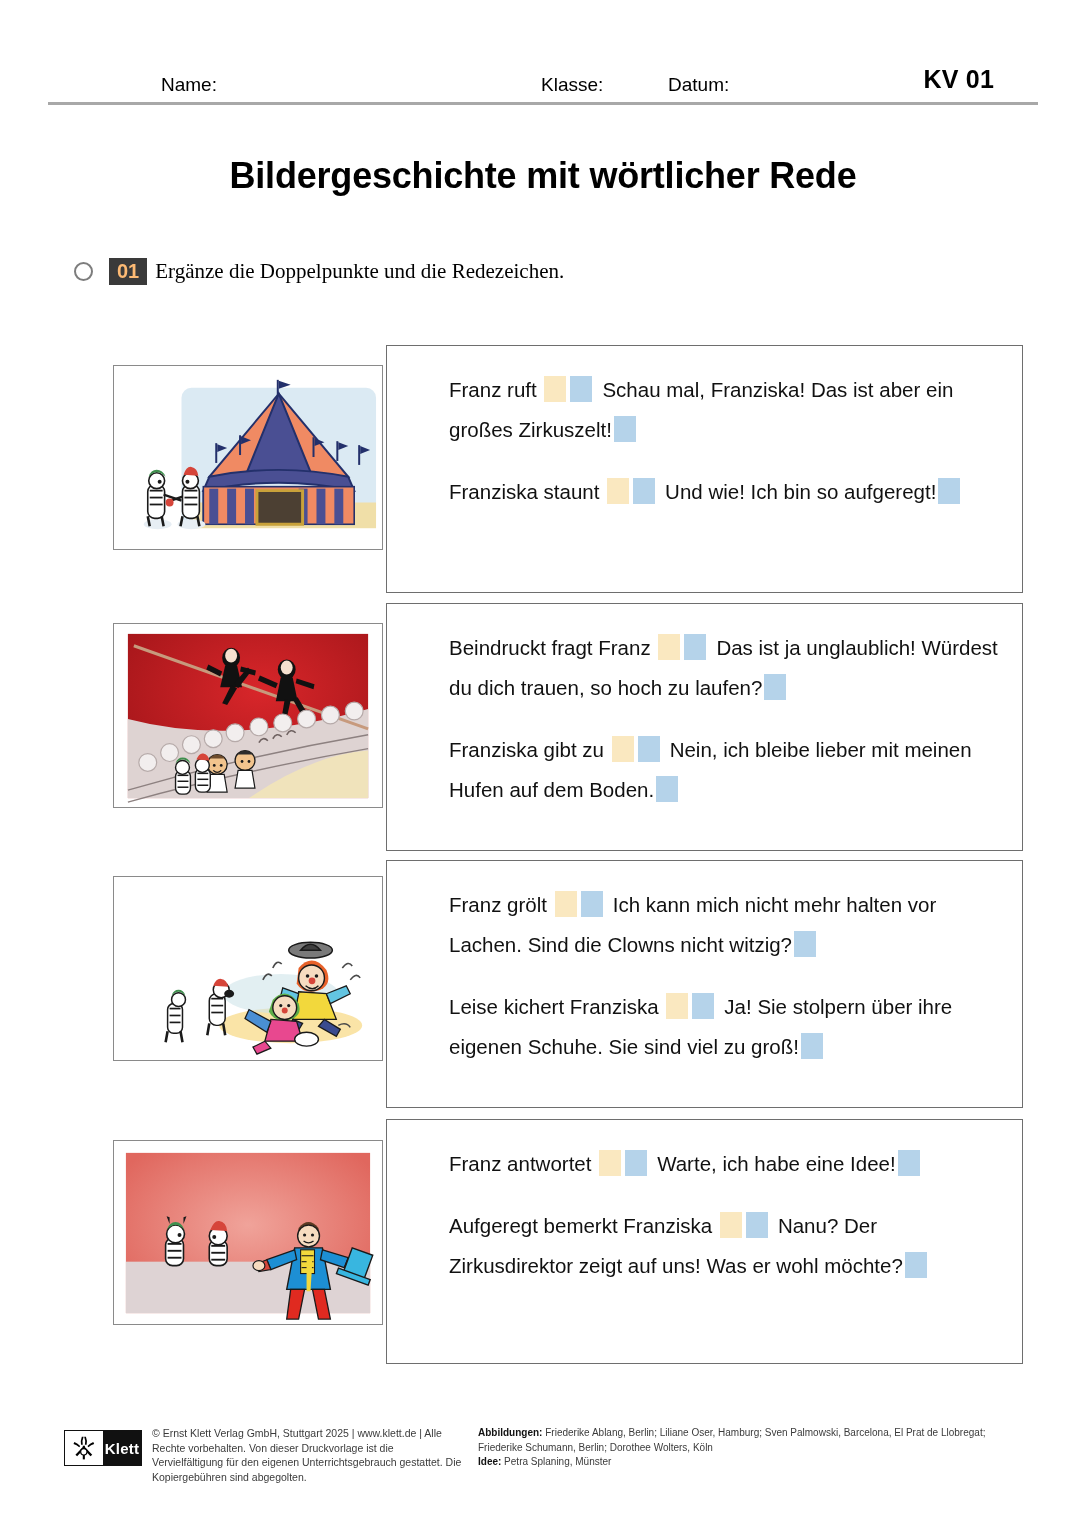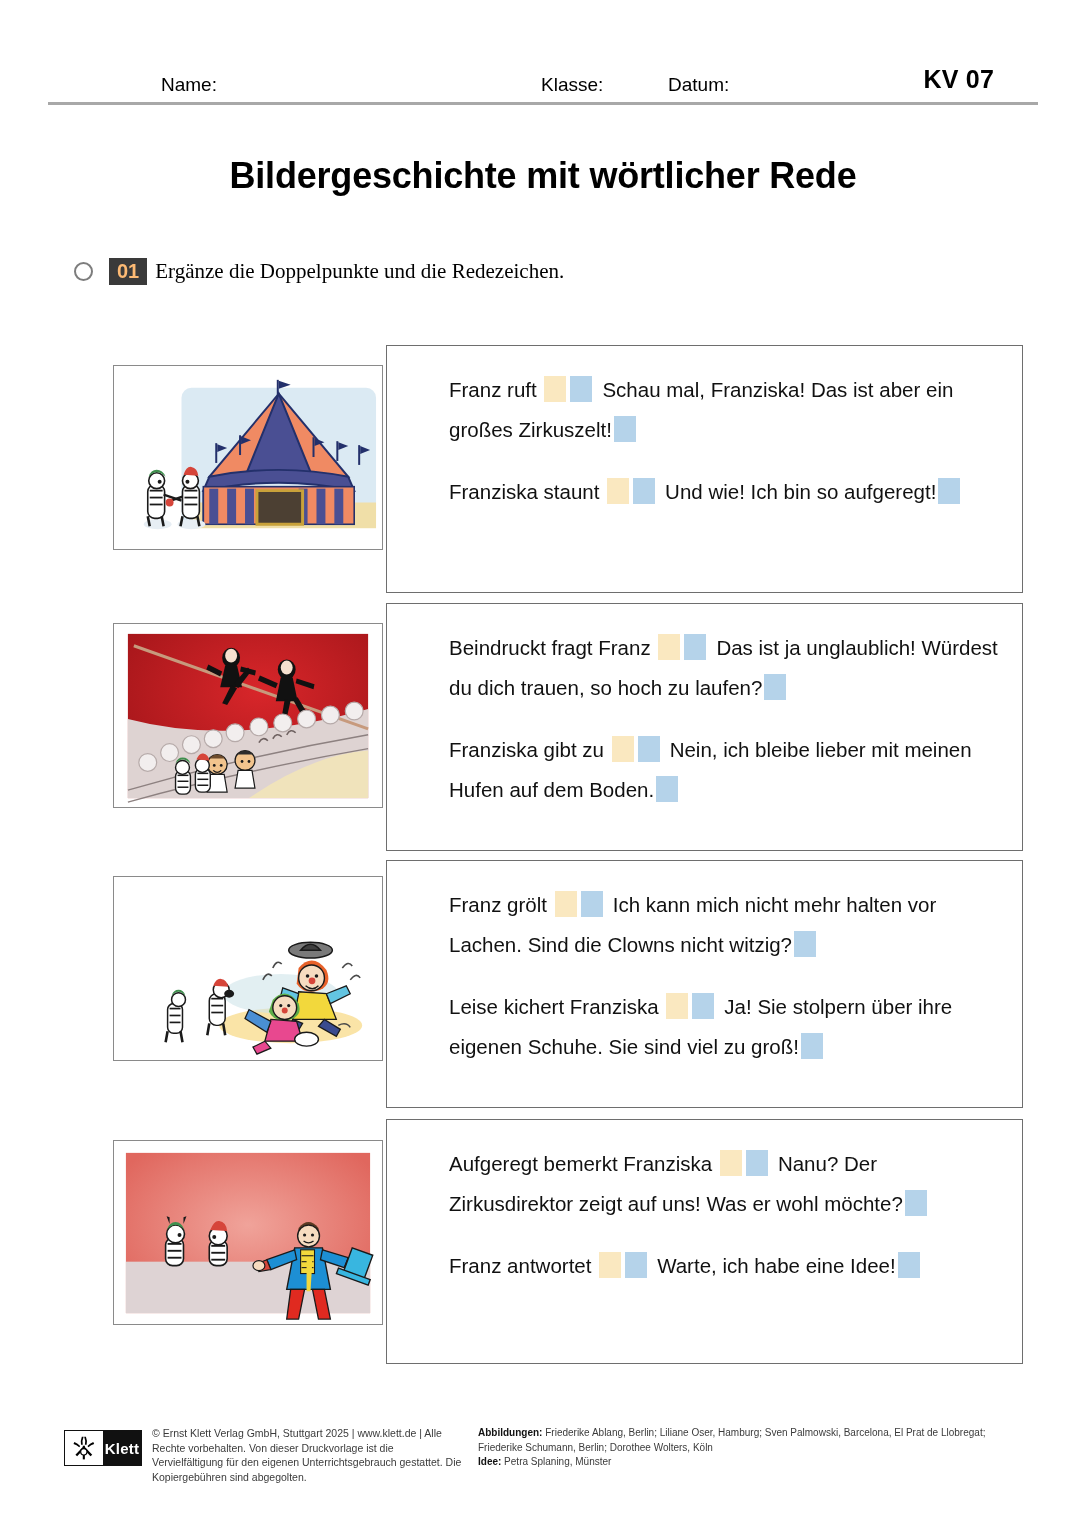--- a/index.html
+++ b/index.html
@@ -180,21 +180,21 @@
   }
   .credits b, .copyright b { color: #111111; }
 </style>
 </head>
 <body>
 
 <div class="header">
   <span class="hdr-name">Name:</span>
   <span class="hdr-klasse">Klasse:</span>
   <span class="hdr-datum">Datum:</span>
-  <span class="hdr-kv">KV 07</span>
+  <span class="hdr-kv">KV 01</span>
 </div>
 
 <div class="page-title">Bildergeschichte mit wörtlicher Rede</div>
 
 <div class="task-row">
   <span class="task-circle"></span>
   <span class="task-badge">01</span>
   <span class="task-text">Ergänze die Doppelpunkte und die Redezeichen.</span>
 </div>
 
@@ -497,22 +497,22 @@
         <rect x="0" y="0" width="22" height="26" fill="#38b6e0" stroke="#1a1a1a" stroke-width="1.4"></rect>
         <rect x="-6" y="24" width="34" height="6" fill="#38b6e0" stroke="#1a1a1a" stroke-width="1.4"></rect>
       </g>
       <path d="M178 150 l-4 30 12 0 6 -30 Z" fill="#e02a20" stroke="#1a1a1a" stroke-width="1.3"></path>
       <path d="M200 150 l6 30 12 0 -6 -30 Z" fill="#e02a20" stroke="#1a1a1a" stroke-width="1.3"></path>
       <path d="M194 118 l6 0 -2 34 -4 0 Z" fill="#f2d83c"></path>
     </g>
   </svg>
       </div>
       <div class="text-panel" style="height: 245px;">
+        <div class="sentence"><span>Franz antwortet</span> <span class="blank-colon"></span><span class="blank-quote"></span><span class="gap-sm"></span><span>Warte, ich habe eine Idee!</span><span class="blank-quote"></span></div>
         <div class="sentence"><span>Aufgeregt bemerkt Franziska</span> <span class="blank-colon"></span><span class="blank-quote"></span><span class="gap-sm"></span><span>Nanu? Der Zirkusdirektor zeigt auf uns! Was er wohl möchte?</span><span class="blank-quote"></span></div>
-        <div class="sentence"><span>Franz antwortet</span> <span class="blank-colon"></span><span class="blank-quote"></span><span class="gap-sm"></span><span>Warte, ich habe eine Idee!</span><span class="blank-quote"></span></div>
       </div>
     </div>
   </div>
 
 <div class="footer">
   <div class="footer-rule"></div>
   <div class="klett-logo">
     <div class="klett-mark">
       <svg viewBox="0 0 34 32" width="30" height="28" aria-hidden="true">
         <g fill="#000000">

